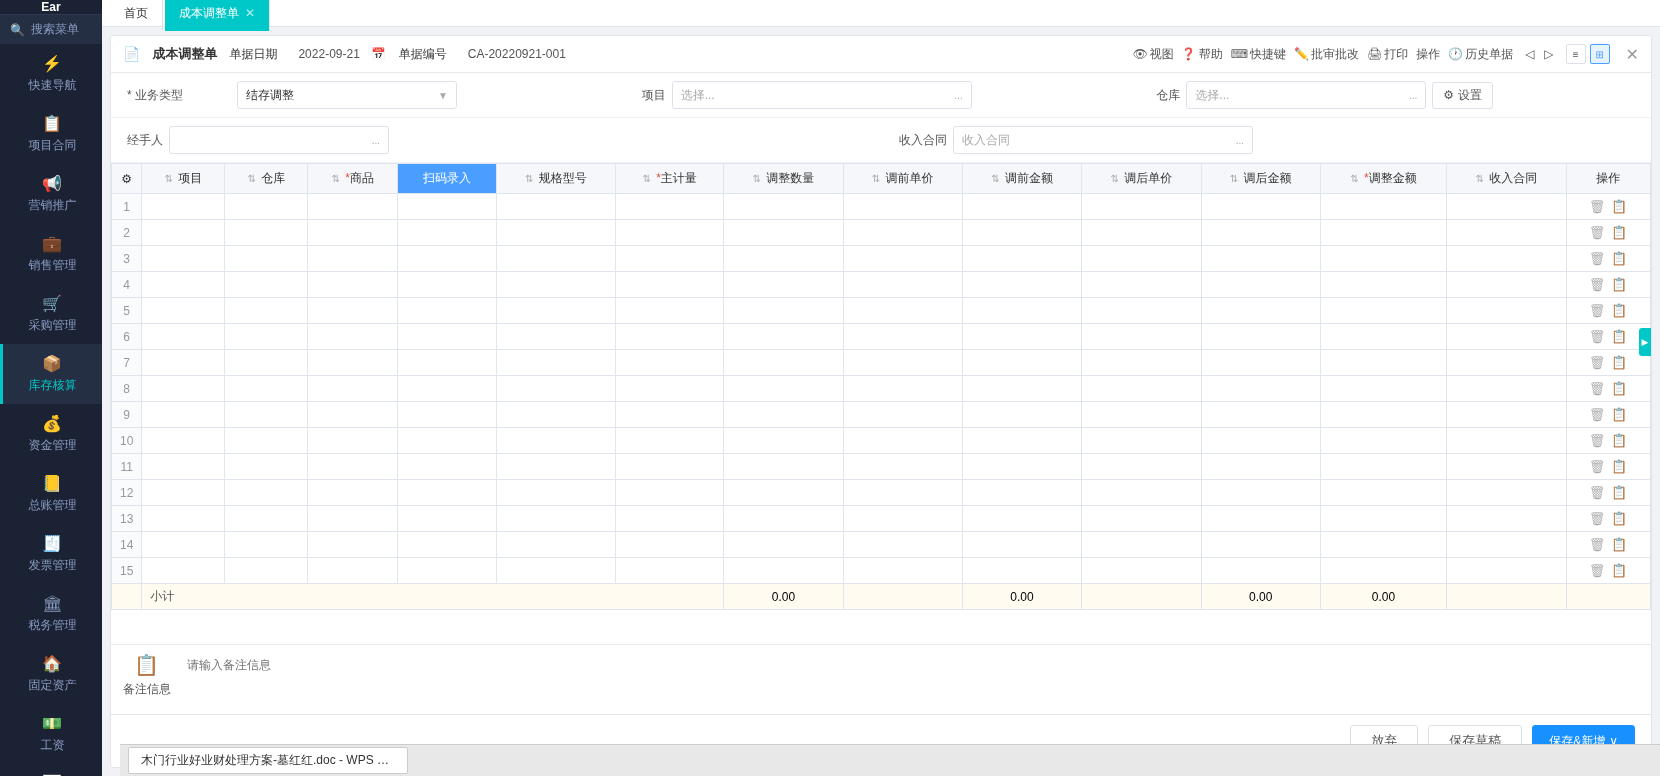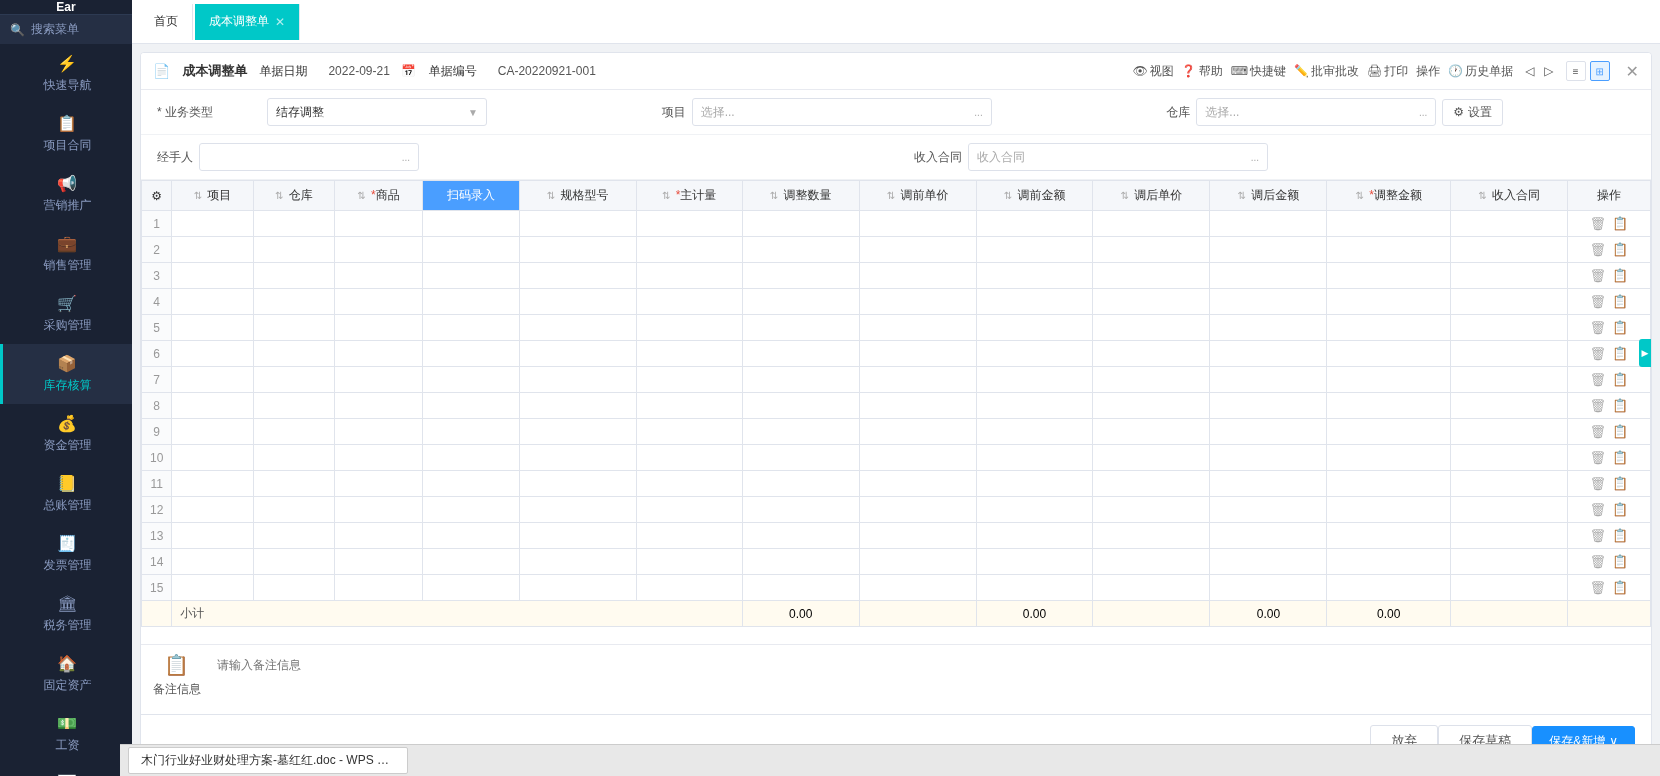--- a/index.html
+++ b/index.html
@@ -1,20 +1,20 @@
 <!DOCTYPE html>
 <html><head>
   <meta charset="utf-8">
   <style>
     * { box-sizing: border-box; margin: 0; padding: 0; font-family: 'Microsoft YaHei', Arial, sans-serif; font-size: 12px; }
     body { background: #f0f2f5; display: flex; height: 776px; overflow: hidden; }
 
     
     .sidebar {
-      width: 132px;
+      width: 102px;
       background: #1a2233;
       display: flex;
       flex-direction: column;
       height: 100%;
       flex-shrink: 0;
     }
     .sidebar-logo {
       height: 40px;
       background: #1a2233;
       display: flex;
@@ -59,21 +59,21 @@
       background: #f0f2f5;
       overflow: hidden;
     }
 
     
     .tab-bar {
       display: flex;
       align-items: center;
       background: #fff;
       border-bottom: 1px solid #e0e4ec;
-      height: 44px;
+      height: 27px;
       padding: 0 8px;
       gap: 2px;
     }
     .tab {
       display: flex;
       align-items: center;
       padding: 0 14px;
       height: 36px;
       cursor: pointer;
       font-size: 13px;
@@ -233,26 +233,25 @@
       color: #aaa;
       font-size: 12px;
       padding: 4px;
       resize: none;
       background: transparent;
     }
 
     
     .bottom-bar {
       display: flex;
-      align-items: center;
       justify-content: flex-end;
       padding: 10px 16px;
       border-top: 1px solid #e0e4ec;
       background: #fff;
-      gap: 0;
+      gap: 10px;
     }
     .btn {
       padding: 6px 20px;
       border-radius: 3px;
       border: 1px solid #dde1ea;
       cursor: pointer;
       font-size: 13px;
       background: #fff;
       color: #555;
     }

